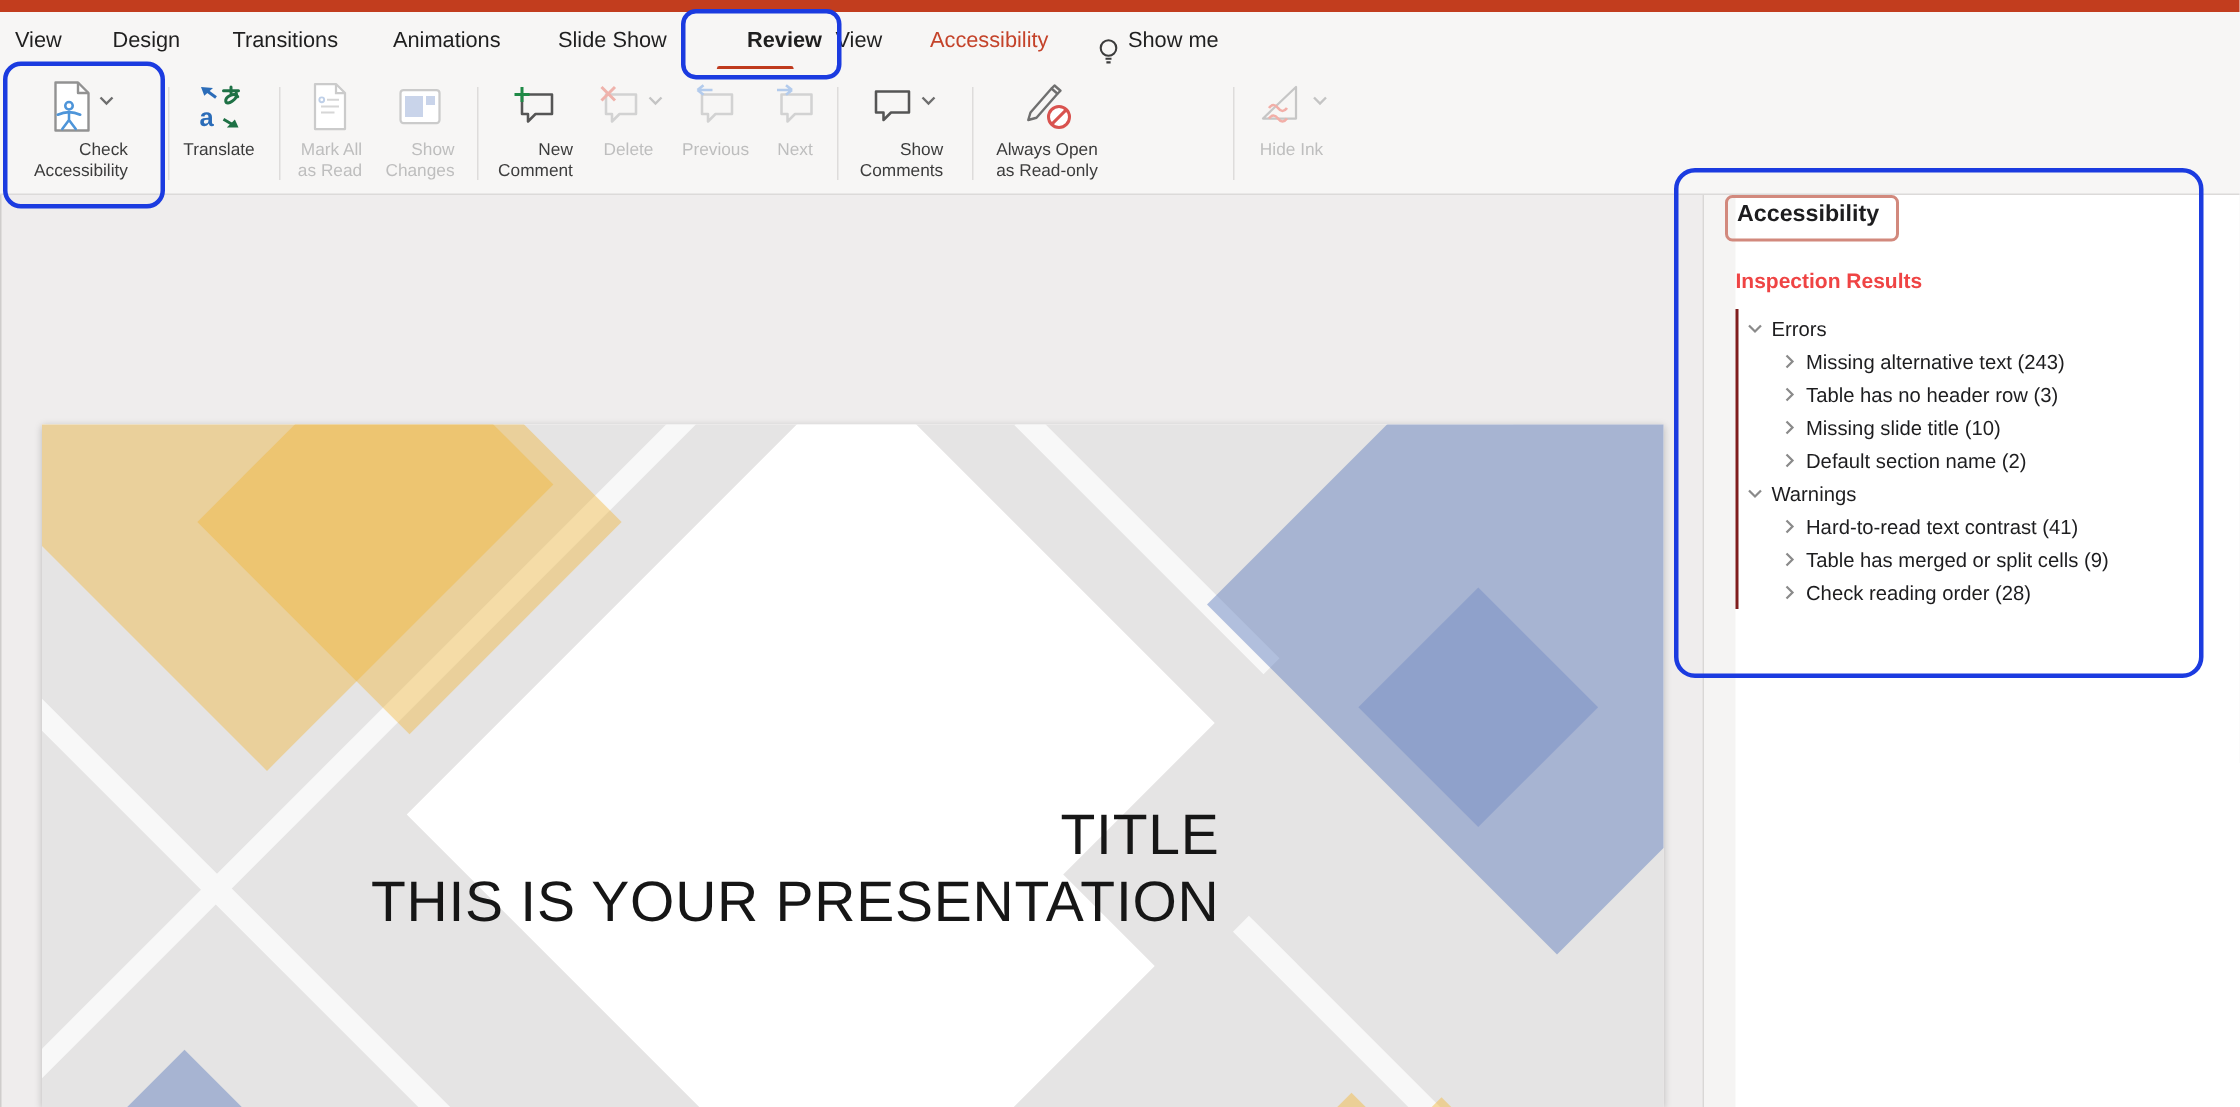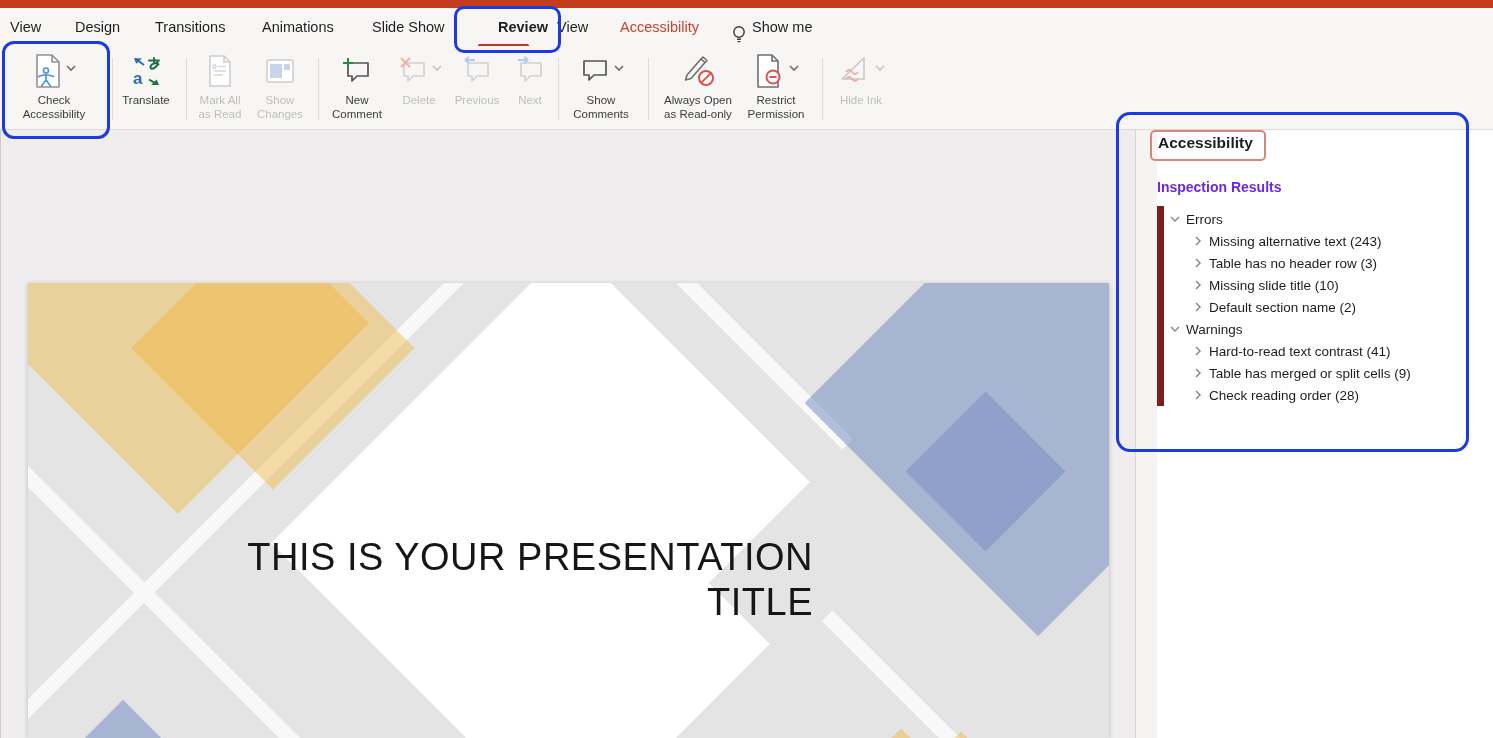--- a/index.html
+++ b/index.html
@@ -15,43 +15,43 @@
   .tab.bold{font-weight:bold;margin-left:20px;}
   .tab.red{color:#C4432A;}
   .review-underline{position:absolute;left:478px;top:44px;width:51px;height:3px;background:#BF3A1D;border-radius:2px;}
   .bulb{position:absolute;left:731px;top:17px;}
 
   
   .ribbon{position:absolute;left:0;top:46px;width:1493px;height:83px;background:#F7F6F5;border-bottom:1px solid #DCDAD9;}
   .rsep{position:absolute;top:12px;width:1px;height:62px;background:#DEDCDB;}
   .rbtn{position:absolute;top:6px;display:flex;flex-direction:column;align-items:center;cursor:default;}
   .ricon{height:42px;display:flex;align-items:center;justify-content:center;}
-  .rlabel{font-size:11.5px;line-height:13.5px;color:#3C3C3C;text-align:center;white-space:nowrap;}
+  .rlabel{font-size:11.5px;line-height:13.5px;color:#3C3C3C;text-align:right;white-space:nowrap;}
   .rbtn.disabled .rlabel{color:#BEBEBE;}
   .chev{margin-left:3px;margin-top:-12px;}
 
   
   .content{position:absolute;left:0;top:130px;width:1493px;height:608px;}
   .canvas{position:absolute;left:0;top:0;width:1135px;height:608px;background:#EFEDED;border-left:1px solid #CFCDCC;}
   .gutter{position:absolute;left:1135px;top:0;width:22px;height:608px;background:#F5F4F3;border-left:1px solid #D9D7D6;}
   .pane{position:absolute;left:1157px;top:0;width:336px;height:608px;background:#FFFFFF;}
 
   
   .slide{position:absolute;left:27px;top:153px;width:1081px;height:455px;background:#FFFFFF;
          overflow:hidden;box-shadow:0 1px 5px rgba(0,0,0,.22);}
   .d{position:absolute;transform:rotate(45deg);}
   .dm{position:absolute;transform:rotate(-45deg);}
   .graybase{position:absolute;inset:0;background:#E5E4E4;}
   .slide-title{position:absolute;right:296px;top:252px;text-align:right;font-size:38px;line-height:45px;
                font-weight:300;color:#161616;letter-spacing:.5px;white-space:nowrap;}
 
   
   .pane-title{position:absolute;left:1158px;top:134px;font-size:15.5px;font-weight:600;color:#1d1d1f;}
-  .pane-section{position:absolute;left:1157px;top:179px;font-size:14px;font-weight:600;color:#6d28d9;}
-  .tree{position:absolute;left:1157px;top:206px;width:300px;border-left:7px solid #7f1d1d;padding:2px 0 0 0;}
+  .pane-section{position:absolute;left:1157px;top:179px;font-size:14px;font-weight:600;color:#ef4444;}
+  .tree{position:absolute;left:1157px;top:206px;width:300px;border-left:2px solid #7f1d1d;padding:2px 0 0 0;}
   .trow{height:22px;display:flex;align-items:center;font-size:13.5px;color:#1d1d1f;cursor:default;}
   .trow .ic{width:12px;display:flex;justify-content:center;margin-right:5px;}
   .lvl1{padding-left:5px;}
   .lvl2{padding-left:28px;text-align:center;}
 
   
   .ann{position:absolute;border:3px solid #1B3BE0;border-radius:12px;pointer-events:none;}
   .ann-review{left:454px;top:6px;width:101px;height:41px;border-radius:10px;}
   .ann-checkacc{left:2px;top:41px;width:102px;height:92px;}
   .ann-pane{left:1116px;top:112px;width:347px;height:334px;border-radius:14px;}
@@ -243,38 +243,20 @@
           <circle cx="27" cy="24" r="7" fill="#fff" stroke="#D9534F" stroke-width="2"></circle>
           <path d="M22.4 28.6l9.2-9.2" stroke="#D9534F" stroke-width="2"></path>
         </svg></span>
       </div>
       <div class="rlabel">
           <div>Always Open</div>
           <div>as Read-only</div>
         </div>
     </div>
 
-    <div class="rbtn" style="left:744px;width:64px">
-      <div class="ricon">
-          <span>
-        <svg width="32" height="36" viewBox="0 0 32 36">
-          <path d="M4 2h14l6 6v26H4z" fill="#fff" stroke="#6f6f6f" stroke-width="1.6" stroke-linejoin="round"></path>
-          <path d="M18 2v6h6" fill="none" stroke="#6f6f6f" stroke-width="1.6"></path>
-          <circle cx="19" cy="24" r="6.5" fill="#fff" stroke="#D9534F" stroke-width="2"></circle>
-          <path d="M15.5 24h7" stroke="#D9534F" stroke-width="2"></path>
-        </svg></span>
-        <span class="chev"><svg width="10" height="7" viewBox="0 0 10 7">
-              <polyline points="1,1 5,5 9,1" fill="none" stroke="#6e6e6e" stroke-width="1.6"></polyline>
-            </svg></span>
-      </div>
-      <div class="rlabel">
-          <div>Restrict</div>
-          <div>Permission</div>
-        </div>
-    </div>
 
     <div class="rsep" style="left:822px"></div>
 
     <div class="rbtn disabled" style="left:832px;width:58px">
       <div class="ricon">
           <span>
         <svg width="34" height="32" viewBox="0 0 34 32">
           <path d="M4 24L26 3v21z" fill="none" stroke="#C6C6C6" stroke-width="1.5" stroke-linejoin="round"></path>
           <path d="M8 17q3-4 6 0t6 0M8 24q3-4 6 0t6 0" fill="none" stroke="#F2AFA8" stroke-width="1.8"></path>
         </svg></span>
@@ -306,22 +288,22 @@
         <div class="d" style="left:145px;top:-35px;width:200px;height:200px;background:rgba(241,181,56,.42)"></div>
 
         <div class="d" style="left:845px;top:-45px;width:330px;height:330px;background:rgba(92,122,189,.45)"></div>
         <div class="d" style="left:901px;top:132px;width:113px;height:113px;background:rgba(92,122,189,.32)"></div>
 
         <div class="d" style="left:56px;top:433px;width:78px;height:78px;background:rgba(92,122,189,.45)"></div>
         <div class="d" style="left:838px;top:460px;width:70px;height:70px;background:rgba(241,181,56,.45)"></div>
         <div class="d" style="left:898px;top:463px;width:70px;height:70px;background:rgba(241,181,56,.45)"></div>
 
         <div class="slide-title">
+          <div>TITLE</div>
           <div>THIS IS YOUR PRESENTATION</div>
-          <div>TITLE</div>
         </div>
       </div>
     </div>
 
     <div class="gutter"></div>
     <div class="pane"></div>
   </div>
 
   <div class="pane-title">Accessibility</div>
   <div class="pane-section">Inspection Results</div>

